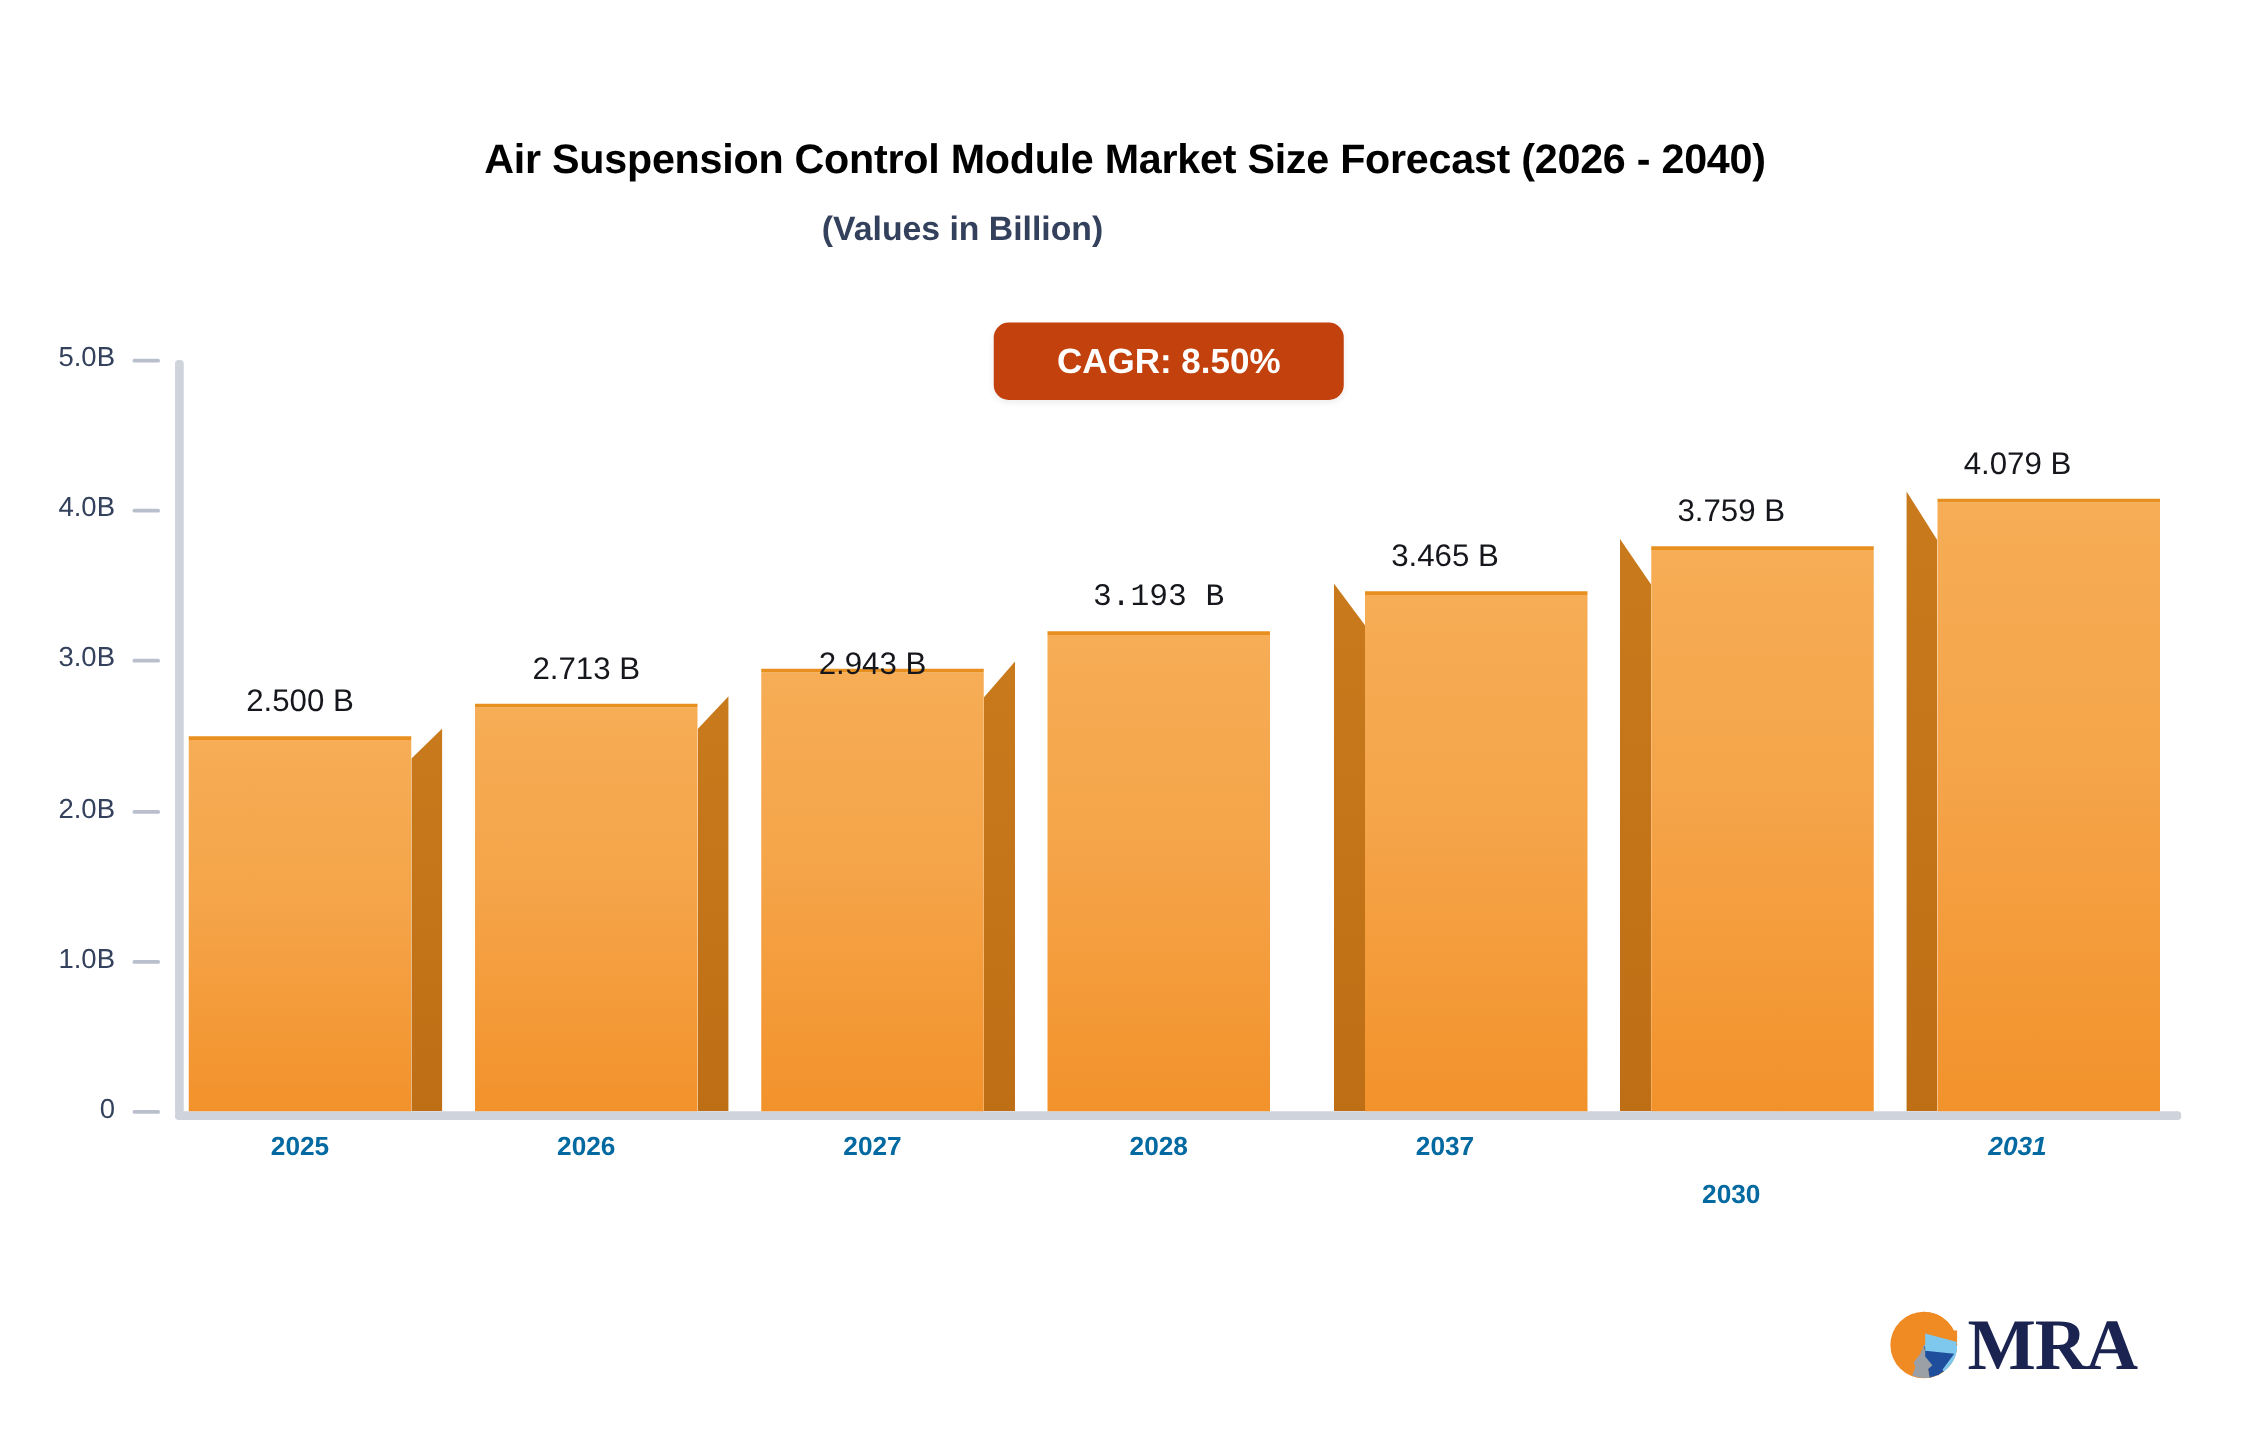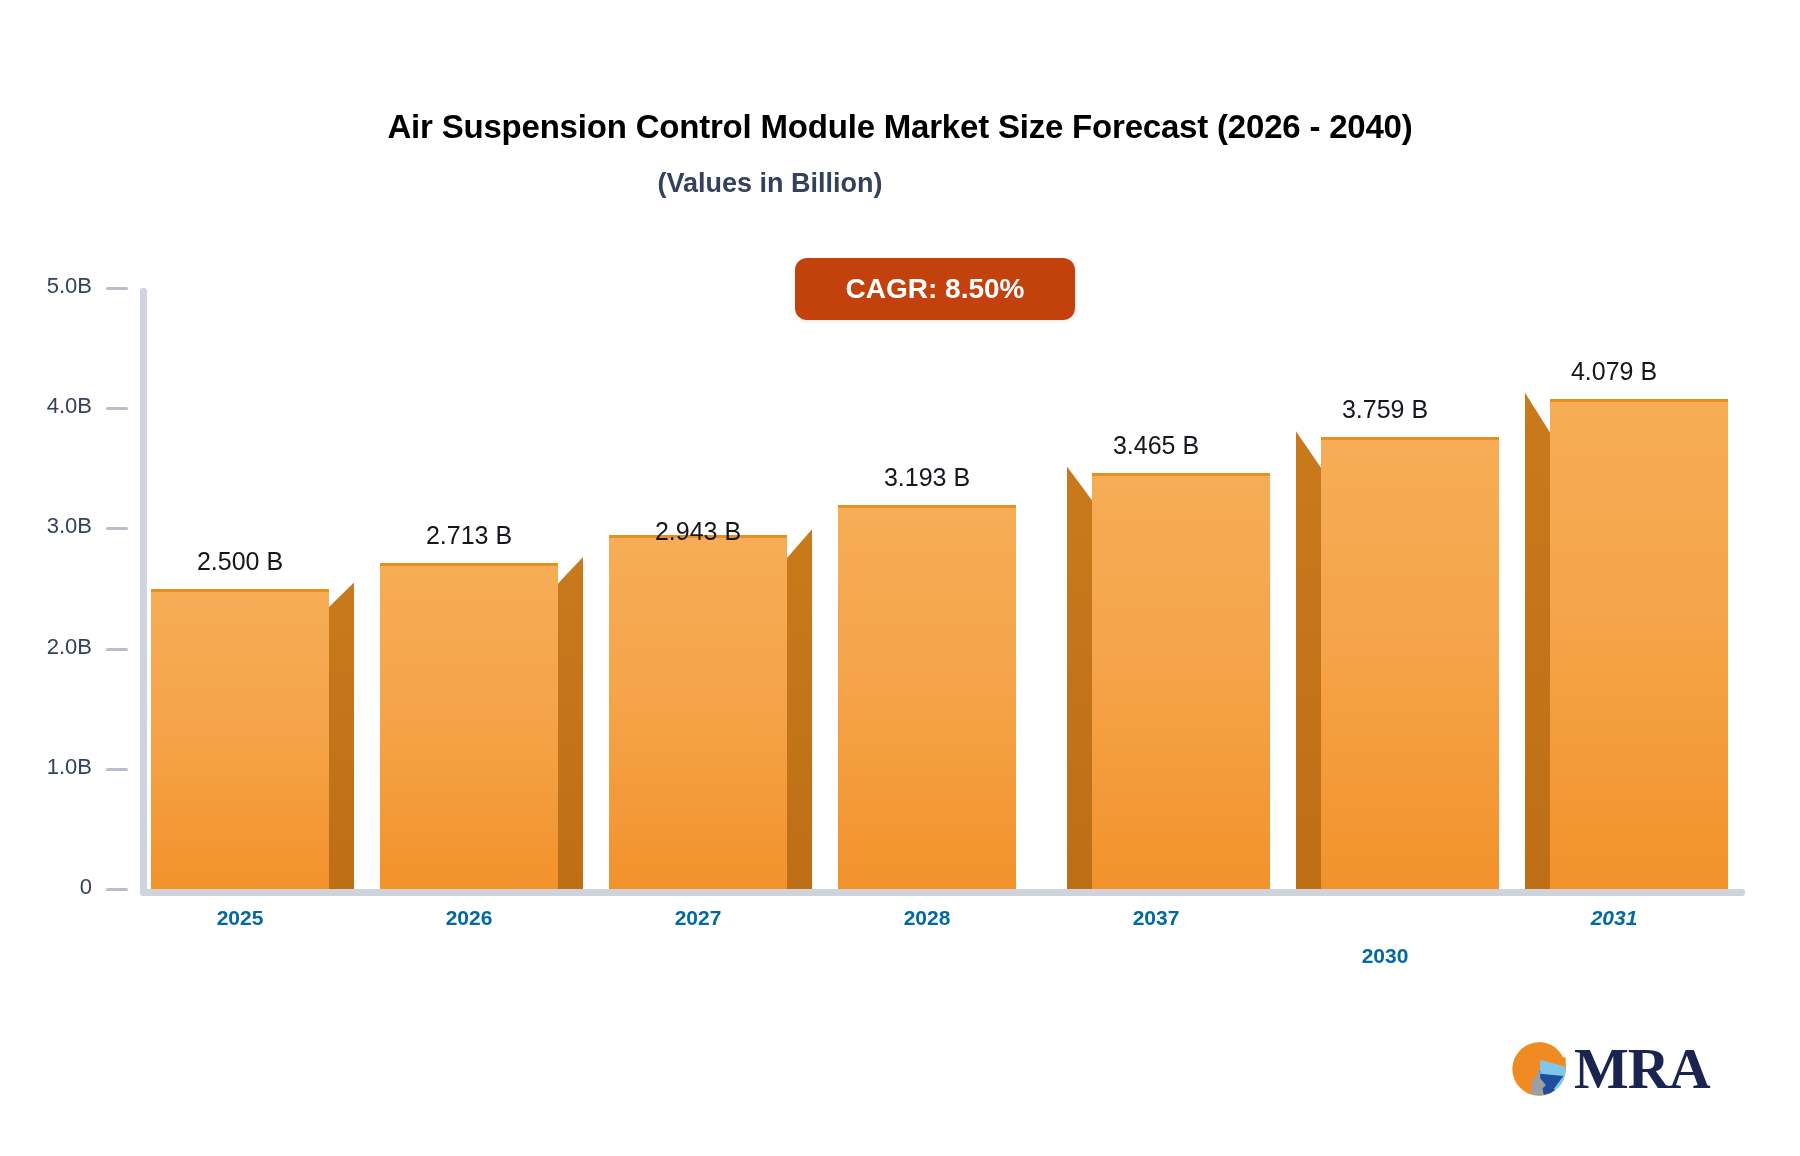--- a/index.html
+++ b/index.html
@@ -156,20 +156,21 @@
   }
 
   
   #logo {
     position: absolute;
     left: 1510px;
     top: 1040px;
     width: 215px;
     height: 72px;
     display: flex;
+    align-items: center;
     gap: 6px;
   }
   #logo-mark { width: 58px; height: 58px; flex: 0 0 auto; }
   #logo-text {
     font-family: "Liberation Serif", serif;
     font-size: 58px;
     font-weight: bold;
     color: #1b2450;
     letter-spacing: -1px;
     line-height: 1;
@@ -228,21 +229,21 @@
         </div>
         <div class="bar-value" style="left: 360px; width: 218px; top: 520.897px;">2.713 B</div>
         <div class="bar-group" style="left: 609px; top: 535.251px; height: 353.749px; width: 203px; bottom: auto;">
           <div class="bar-side right" style="width: 25px; height: 359.749px; left: 178px;"></div>
           <div class="bar-face" style="width: 178px; height: 353.749px; left: 0px;"></div>
         </div>
         <div class="bar-value" style="left: 589px; width: 218px; top: 493.251px; margin-top: 24px;">2.943 B</div>
         <div class="bar-group" style="left: 838px; top: 505.201px; height: 383.799px; width: 203px; bottom: auto;">
           <div class="bar-face" style="width: 178px; height: 383.799px; left: 0px;"></div>
         </div>
-        <div class="bar-value" style="left: 818px; width: 218px; top: 463.201px;">3.193 B</div>
+        <div class="bar-value" style="left: 818px; width: 218px; top: 463.201px; font-family: Liberation Mono, monospace;">3.193 B</div>
         <div class="bar-group" style="left: 1067px; top: 472.507px; height: 416.493px; width: 203px; bottom: auto;">
           <div class="bar-side left" style="width: 25px; height: 422.493px; left: 0px;"></div>
           <div class="bar-face" style="width: 178px; height: 416.493px; left: 25px;"></div>
         </div>
         <div class="bar-value" style="left: 1047px; width: 218px; top: 430.507px;">3.465 B</div>
         <div class="bar-group" style="left: 1296px; top: 437.168px; height: 451.832px; width: 203px; bottom: auto;">
           <div class="bar-side left" style="width: 25px; height: 457.832px; left: 0px;"></div>
           <div class="bar-face" style="width: 178px; height: 451.832px; left: 25px;"></div>
         </div>
         <div class="bar-value" style="left: 1276px; width: 218px; top: 395.168px;">3.759 B</div>

